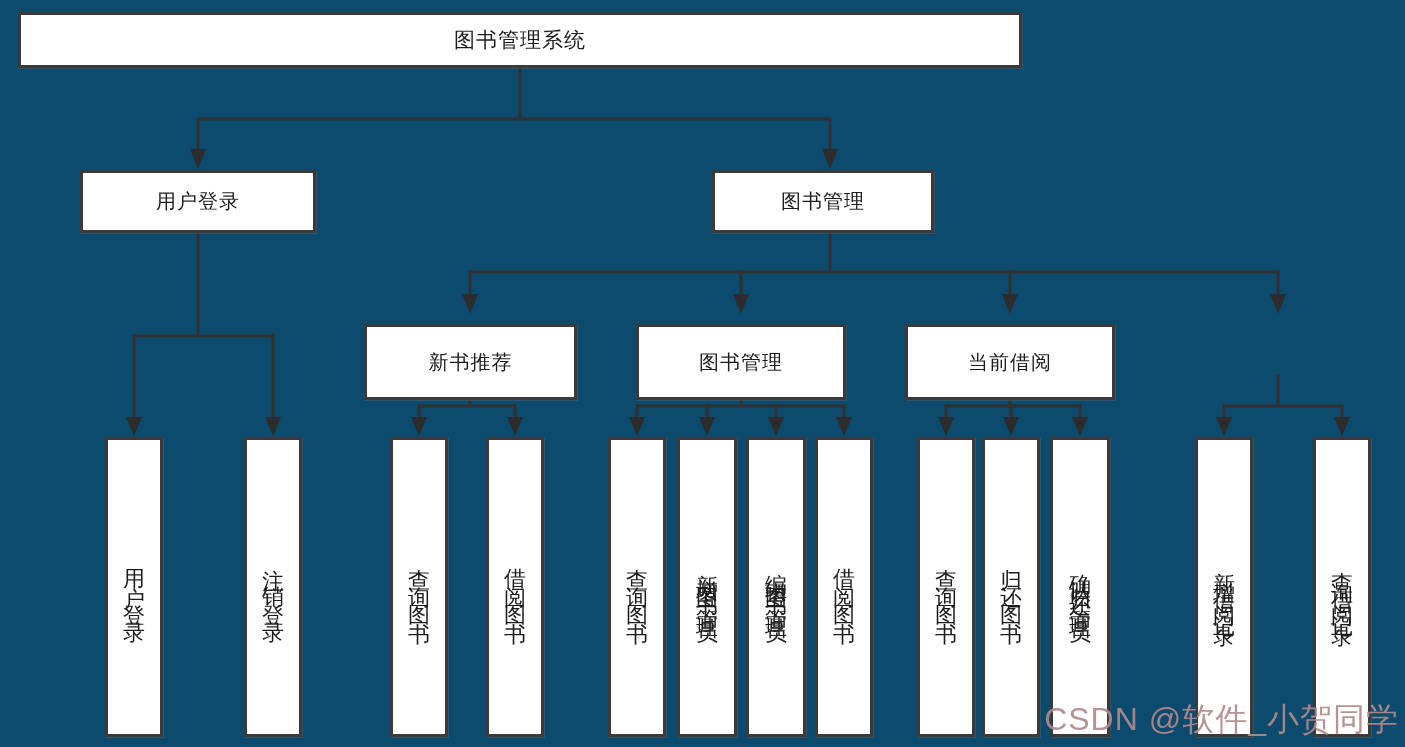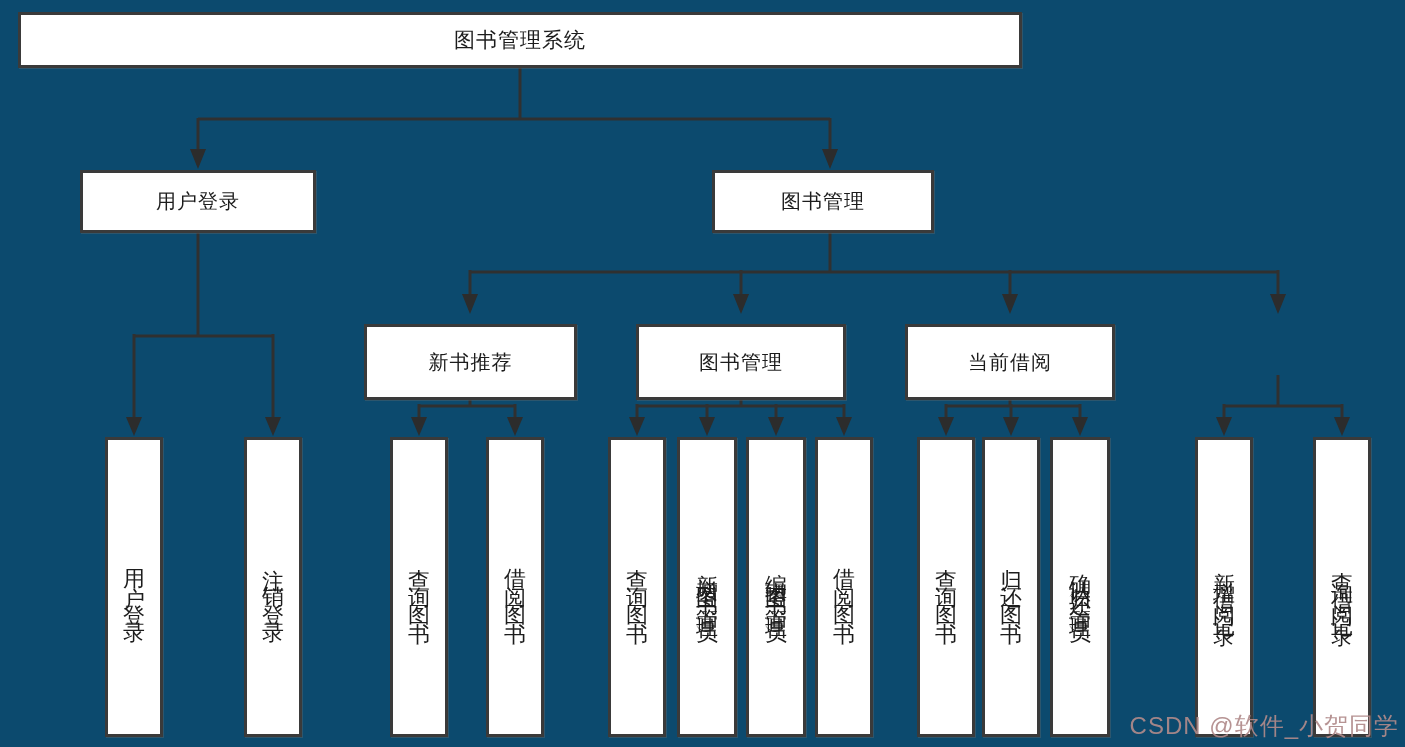--- a/index.html
+++ b/index.html
@@ -31,21 +31,21 @@
     font-size:22px;
     line-height:1;
     white-space:nowrap;
   }
   .v4{letter-spacing:18px;}
   .v6{letter-spacing:11px;}
   .v9{letter-spacing:7px;}
   #watermark{
     position:absolute;
     right:6px;bottom:5px;
-    font-size:24px;
+    font-size:32px;
     letter-spacing:1px;
     color:rgba(176,138,138,0.92);
     white-space:nowrap;
   }
 </style>
 </head>
 <body>
 
 <div id="stage">
 

